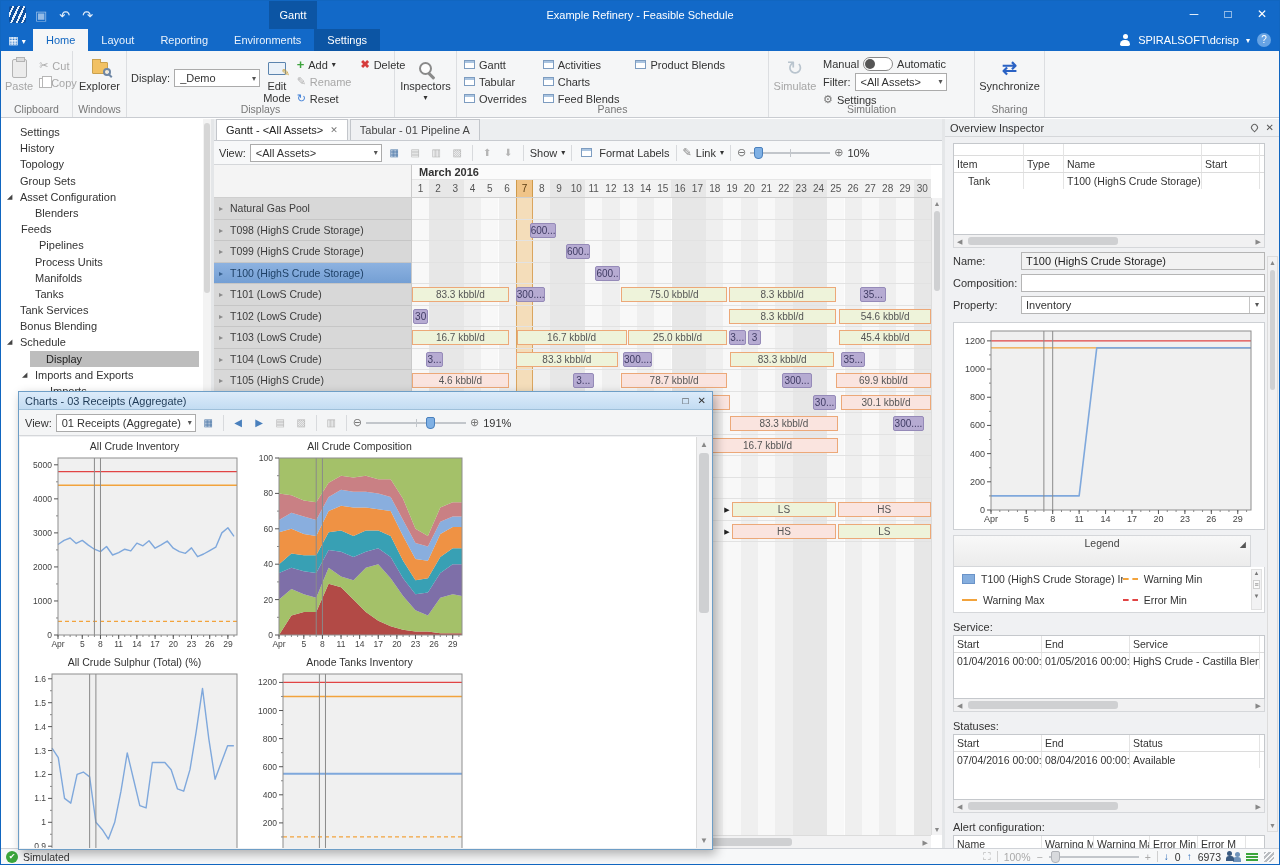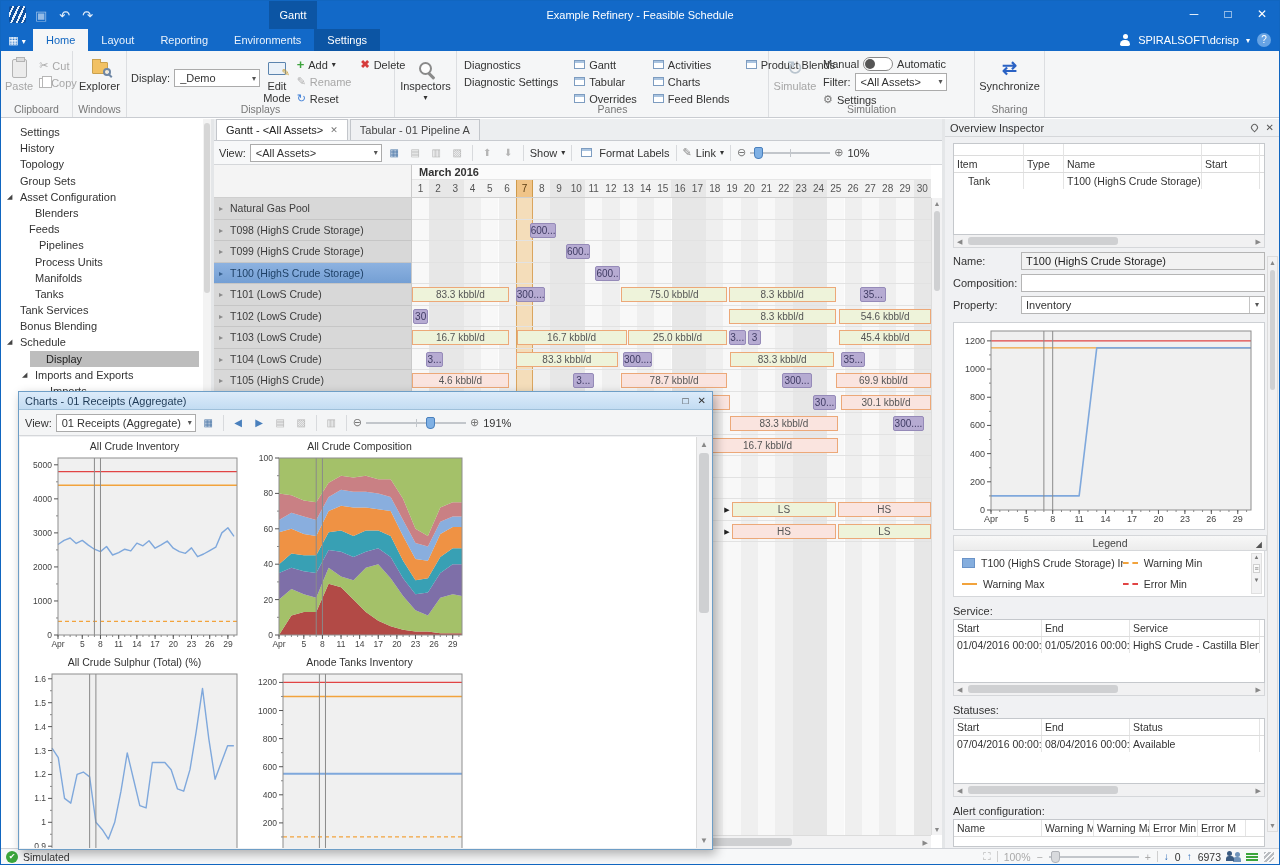--- a/index.html
+++ b/index.html
@@ -137,21 +137,21 @@
 .hscroll .ha.r{right:3px}
 .hthumb{position:absolute;left:14px;top:2px;width:150px;height:8px;background:#cfd0d2;border-radius:3px}
 .frow{display:flex;align-items:center;margin:4px 14px 0 8px}
 .flabel{width:68px;font-size:11px;color:#333;flex:none}
 .finput{flex:1;height:18px;border:1px solid #b5b5b5;background:#fff;font-size:11px;padding:0 4px;line-height:16px;color:#222;overflow:hidden;white-space:nowrap}
 .finput.ro{background:#f2f2f2}
 .fcombo{flex:1;height:18px;border:1px solid #b5b5b5;background:#fff;display:flex;align-items:center}
 .fcombo .cv{flex:1;padding:0 4px;font-size:11px}
 .fcombo .cb{width:15px;height:16px;border-left:1px solid #c5c5c5;text-align:center;font-size:8px;color:#555;line-height:16px}
 .chart-card{margin:8px 14px 0 8px;background:#fff;border:1px solid #cdd0d4;padding:3px}
-.legend-head{margin:5px 12px 0 8px;height:16px;background:linear-gradient(#f8f8f8,#ececec);border:1px solid #d5d7da;text-align:center;font-size:10.5px;color:#444;line-height:15px;position:relative}
+.legend-head{margin:5px 28px 0 8px;height:32px;background:linear-gradient(#f8f8f8,#ececec);border:1px solid #d5d7da;text-align:center;font-size:10.5px;color:#444;line-height:15px;position:relative}
 .legend-head .cl{position:absolute;right:4px;top:1px;font-size:8px;color:#555}
 .legend-body{margin:0 14px 0 8px;background:#fff;border:1px solid #d5d7da;border-top:none;padding:6px 20px 6px 8px;display:grid;grid-template-columns:57% 43%;row-gap:9px;font-size:10.5px;color:#333;position:relative}
 .leg-item{display:flex;align-items:center;gap:6px;white-space:nowrap;overflow:hidden}
 .sw-box{width:13px;height:10px;flex:none;border:1px solid #6a93c8}
 .sw-line{width:15px;height:0;border-top:2px solid #f2a33c;flex:none}
 .sw-dashdot{width:15px;height:0;border-top:2px dashed #f2a33c;flex:none}
 .leg-scroll{position:absolute;right:2px;top:2px;bottom:2px;width:11px;background:#f2f2f3;border:1px solid #e0e0e0;font-size:6px;color:#777;text-align:center}
 .leg-scroll .mid{display:block;margin:4px 1px;border:1px solid #cfcfcf;background:#fafafa;font-size:7px}
 .sec-label{margin:8px 14px 2px 8px;font-size:11px;color:#333}
 .insp-scroll{position:absolute;right:1px;top:137px;height:576px;width:11px;background:#f1f1f2;border:1px solid #dcdcdc;font-size:7px;color:#888;text-align:center}
@@ -306,28 +306,20 @@
         <span>Inspectors</span>
         <span class="dd">▾</span>
       </div>
       <div class="grp-label"></div>
     </div>
 
     <div class="grp" style="width:312px;gap:10px">
       <div id="panesCols" style="display:flex;gap:10px;padding-top:2px">
           <div class="smallcol">
             <div class="smallbtn">
-              <span>Diagnostics</span>
-            </div>
-            <div class="smallbtn">
-              <span>Diagnostic Settings</span>
-            </div>
-          </div>
-          <div class="smallcol">
-            <div class="smallbtn">
               <span class="i-pane"></span>
               <span>Gantt</span>
             </div>
             <div class="smallbtn">
               <span class="i-pane"></span>
               <span>Tabular</span>
             </div>
             <div class="smallbtn">
               <span class="i-pane"></span>
               <span>Overrides</span>
@@ -399,21 +391,21 @@
 
   <div class="main">
     <div class="sidebar">
       <div id="sideItems" style="padding-top:5px">
           <div class="side-item" style="padding-left: 19px;"><span>Settings</span></div>
           <div class="side-item" style="padding-left: 19px;"><span>History</span></div>
           <div class="side-item" style="padding-left: 19px;"><span>Topology</span></div>
           <div class="side-item" style="padding-left: 19px;"><span>Group Sets</span></div>
           <div class="side-item" style="padding-left: 19px;"><span class="s-exp" style="left: 6px;">◢</span><span>Asset Configuration</span></div>
           <div class="side-item" style="padding-left: 34px;"><span>Blenders</span></div>
-          <div class="side-item" style="padding-left: 28px;"><span>Feeds</span></div>
+          <div class="side-item" style="padding-left: 20px;"><span>Feeds</span></div>
           <div class="side-item" style="padding-left: 38px;"><span>Pipelines</span></div>
           <div class="side-item" style="padding-left: 34px;"><span>Process Units</span></div>
           <div class="side-item" style="padding-left: 34px;"><span>Manifolds</span></div>
           <div class="side-item" style="padding-left: 34px;"><span>Tanks</span></div>
           <div class="side-item" style="padding-left: 19px;"><span>Tank Services</span></div>
           <div class="side-item" style="padding-left: 19px;"><span>Bonus Blending</span></div>
           <div class="side-item" style="padding-left: 19px;"><span class="s-exp" style="left: 6px;">◢</span><span>Schedule</span></div>
           <div class="side-item sel" style="margin-left: 29px; margin-right: 12px; padding-left: 16px;"><span>Display</span></div>
           <div class="side-item" style="padding-left: 34px;"><span class="s-exp" style="left: 21px;">◢</span><span>Imports and Exports</span></div>
           <div class="side-item" style="padding-left: 49px;"><span>Imports</span></div>
@@ -841,21 +833,21 @@
       <div class="insp-scroll">
           <span class="up">▲</span>
           <span class="vthumb"></span>
           <span class="dn">▼</span>
         </div>
     </div>
   </div>
 
   <div class="cwin">
     <div class="cwin-title">
-      <span>Charts - 01 Receipts (Aggregate)</span>
+      <span>Charts - 03 Receipts (Aggregate)</span>
       <span class="wb">
           <span>□</span>
           <span>✕</span>
         </span>
     </div>
     <div class="cwin-toolbar">
       <span>View:</span>
       <span class="combo" style="width:140px">
           <span class="cv">01 Receipts (Aggregate)</span>
           <span class="ca">▾</span>

